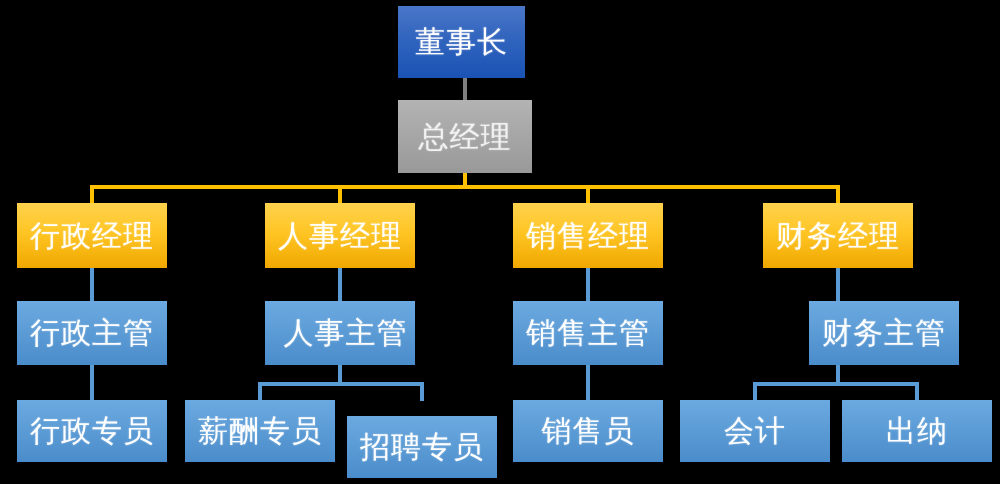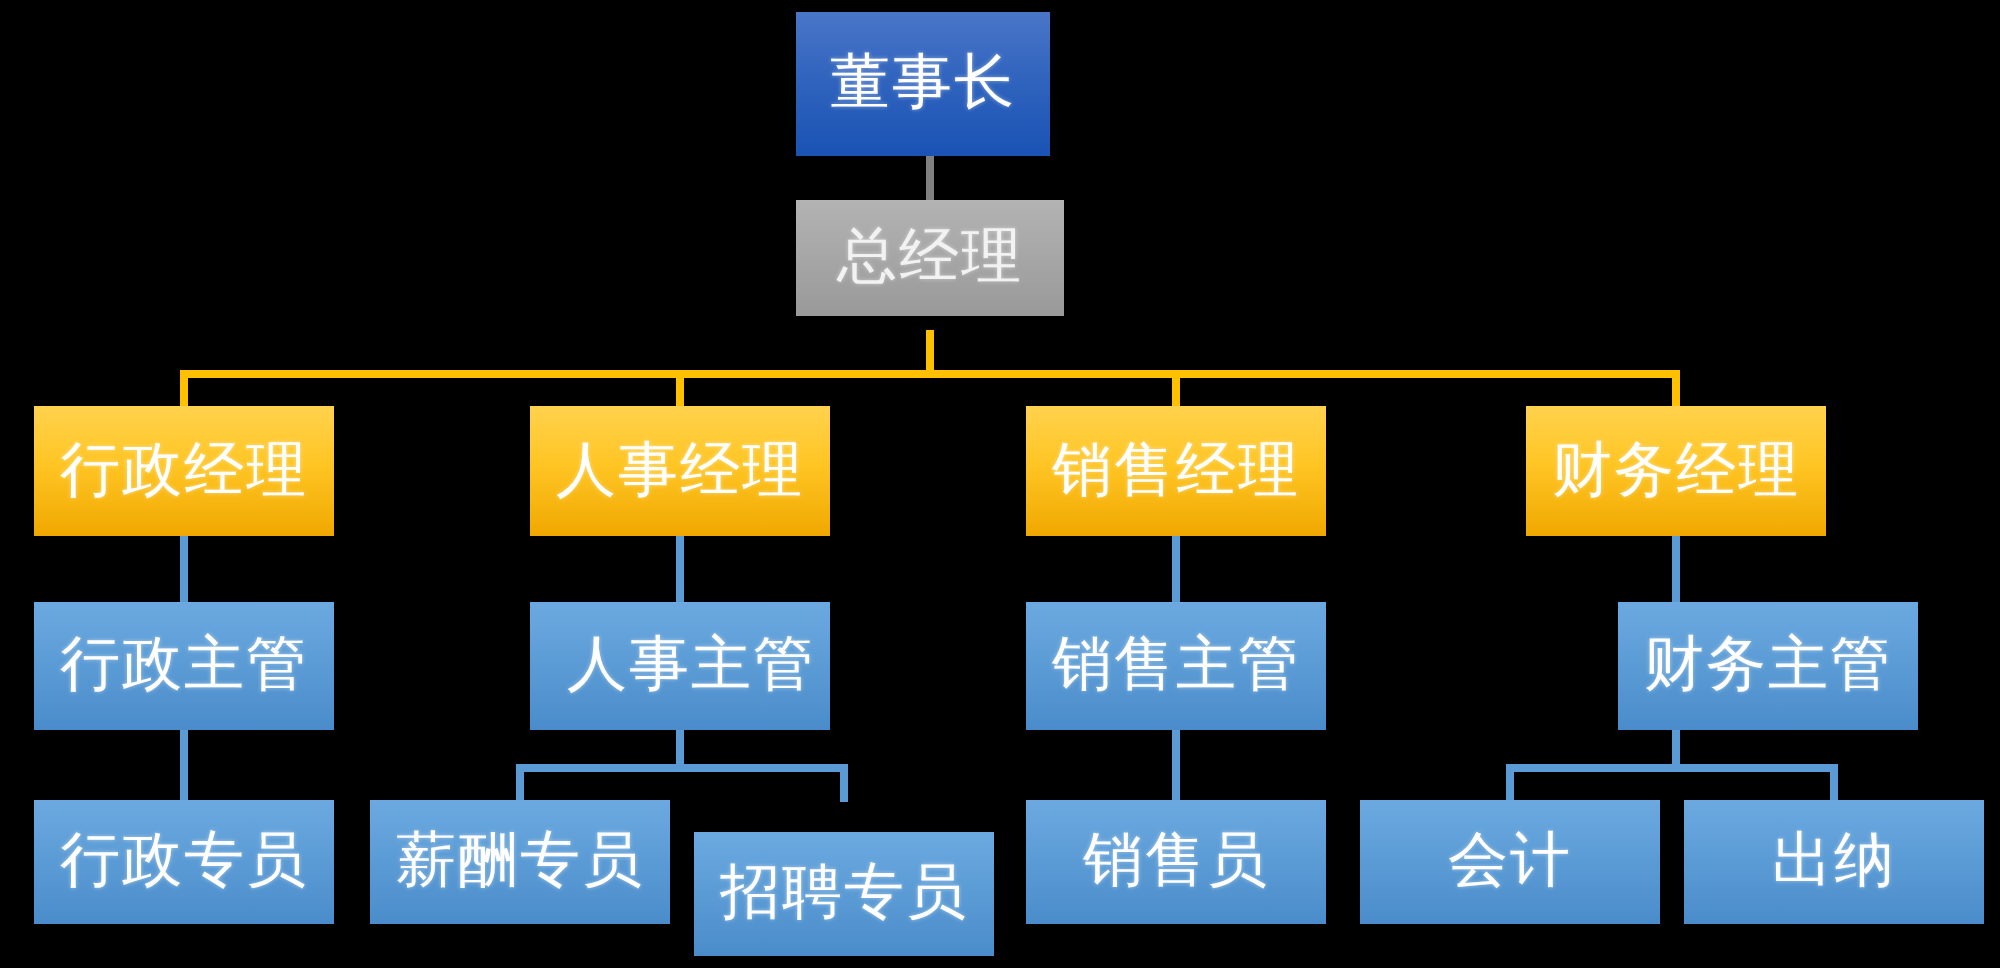--- a/index.html
+++ b/index.html
@@ -79,21 +79,21 @@
 
   <div class="conn conn-blue" style="left:586px; top:365px; width:4px; height:36px;"></div>
 
   <div class="conn conn-blue" style="left:836px; top:365px; width:4px; height:17px;"></div>
   <div class="conn conn-blue" style="left:753px; top:382px; width:166px; height:4px;"></div>
   <div class="conn conn-blue" style="left:753px; top:382px; width:4px; height:19px;"></div>
   <div class="conn conn-blue" style="left:915px; top:382px; width:4px; height:19px;"></div>
 
   <div class="node node-chairman" style="left:398px; top:6px; width:127px; height:72px;">董事长</div>
 
-  <div class="node node-gm" style="left:398px; top:100px; width:134px; height:58px;">总经理</div>
+  <div class="node node-gm" style="left:398px; top:100px; width:134px; height:73px;">总经理</div>
 
   <div class="node node-manager" style="left:17px; top:203px; width:150px; height:65px;">行政经理</div>
   <div class="node node-manager" style="left:265px; top:203px; width:150px; height:65px;text-align:right;">人事经理</div>
   <div class="node node-manager" style="left:513px; top:203px; width:150px; height:65px;">销售经理</div>
   <div class="node node-staff" style="left:17px; top:301px; width:150px; height:64px;">行政主管</div>
 
   <div class="node node-manager" style="left:763px; top:203px; width:150px; height:65px;">财务经理</div>
   <div class="node node-staff" style="left:265px; top:301px; width:150px; height:64px;padding-left:11px;">人事主管</div>
   <div class="node node-staff" style="left:513px; top:301px; width:150px; height:64px;">销售主管</div>
   <div class="node node-staff" style="left:763px; top:301px; width:150px; height:64px;margin-left:46px;">财务主管</div>

